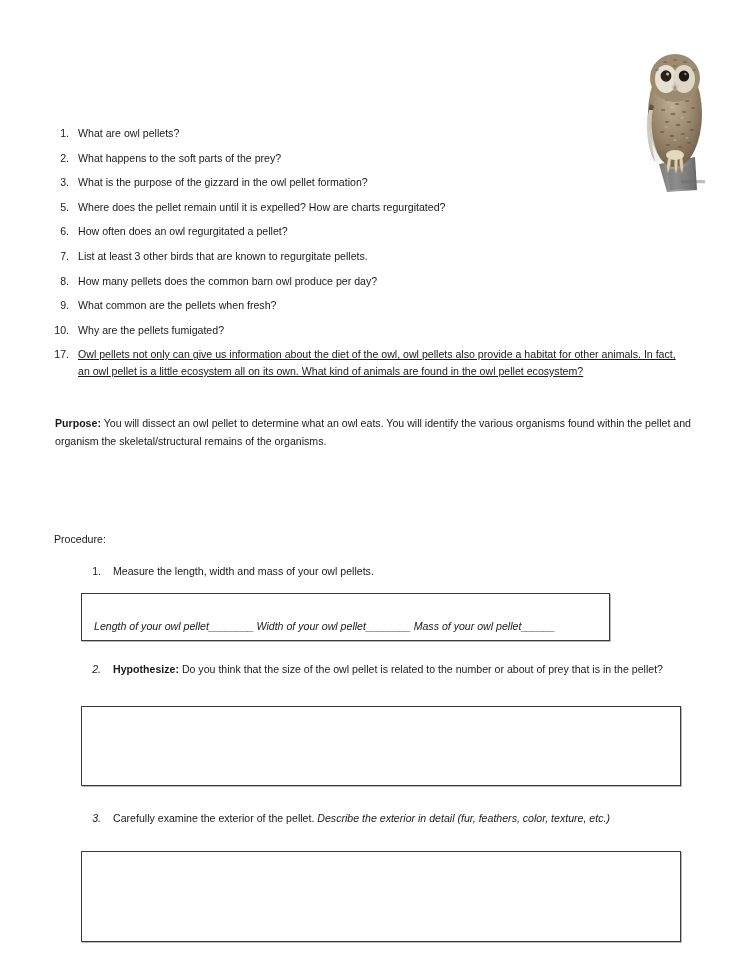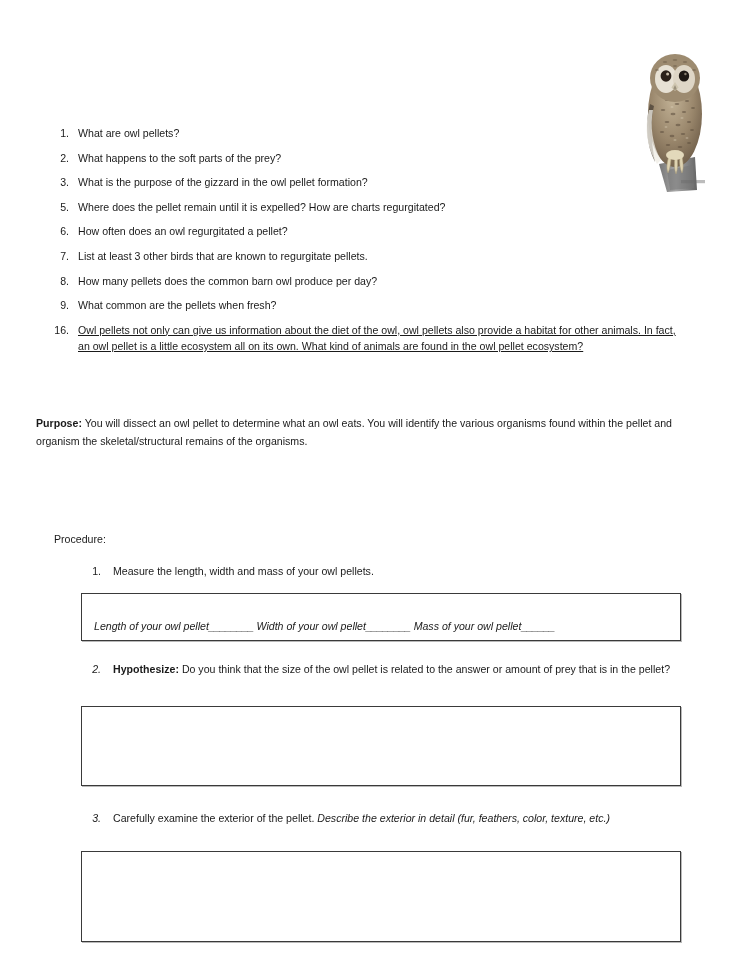--- a/index.html
+++ b/index.html
@@ -47,21 +47,21 @@
   
   .para {
     position: absolute;
     font-size: 10.6px;
     line-height: 18px;
   }
   .para b { font-weight: bold; }
   .u { text-decoration: underline; }
 
   #background-para { left: 42px; top: 77px; width: 600px; }
-  #purpose-para    { left: 36px; top: 414px; width: 672px; }
+  #purpose-para    { left: 55px; top: 414px; width: 672px; }
   #materials-para  { left: 42px; top: 481px; width: 672px; }
   #procedure-head  { left: 42px; top: 530px; font-weight: normal; margin-left: 12px; }
 
   
   .qlist {
     position: absolute;
     left: 42px;
     top: 125px;
     width: 640px;
   }
@@ -106,21 +106,21 @@
   #proc-3 { left: 82px; top: 810px; }
 
   
   .answer-box {
     position: absolute;
     box-sizing: border-box;
     background: #ffffff;
     border: 1px solid #3a3a3a;
     box-shadow: 1px 1px 0 0 #b9b9b9;
   }
-  #box-1 { left: 81px; top: 593px; width: 600px; height: 48px; }
+  #box-1 { left: 81px; top: 593px; width: 529px; height: 48px; }
   #box-2 { left: 81px; top: 706px; width: 600px; height: 80px; }
   #box-3 { left: 81px; top: 851px; width: 600px; height: 91px; }
 
   .box-line {
     position: absolute;
     left: 12px;
     bottom: 8px;
     font-size: 10.6px;
     font-style: italic;
     white-space: nowrap;
@@ -248,22 +248,26 @@
       <span class="qtext">List at least 3 other birds that are known to regurgitate pellets.</span>
     </div>
     <div class="qrow">
       <span class="qnum">8.</span>
       <span class="qtext">How many pellets does the common barn owl produce per day?</span>
     </div>
     <div class="qrow">
       <span class="qnum">9.</span>
       <span class="qtext">What common are the pellets when fresh?</span>
     </div>
+    <div class="qrow">
+      <span class="qnum">10.</span>
+      <span class="qtext">Why are the pellets fumigated?</span>
+    </div>
     <div class="qrow multiline">
-      <span class="qnum">16.</span>
+      <span class="qnum">17.</span>
       <span class="qtext">Owl pellets not only can give us information about the diet of the owl, owl pellets also provide a habitat for other animals.  In fact, an owl pellet is a little ecosystem all on its own. What kind of animals are found in the owl pellet ecosystem?</span>
     </div>
   </div>
 
   <div class="para" id="purpose-para">
     <b>Purpose:</b><span>  You will dissect an owl pellet to determine what an owl eats.  You will identify the various organisms found within the pellet and organism the skeletal/structural remains of the organisms.</span>
   </div>
 
 
   <div class="para" id="procedure-head">Procedure:</div>
@@ -272,21 +276,21 @@
     <span class="pnum">1.</span>
     <span class="ptext">Measure the length, width and mass of your owl pellets.</span>
   </div>
 
   <div class="answer-box" id="box-1">
     <div class="box-line"><span>Length of your owl pellet</span><span class="blank">________</span><span> Width of your owl pellet</span><span class="blank">________</span><span> Mass of your owl pellet</span><span class="blank">______</span></div>
   </div>
 
   <div class="prow" id="proc-2">
     <span class="pnum ital">2.</span>
-    <span class="ptext"><b>Hypothesize:</b><span>  Do you think that the size of the owl pellet is related to the answer or amount of prey that is in the pellet?</span></span>
+    <span class="ptext"><b>Hypothesize:</b><span>  Do you think that the size of the owl pellet is related to the number or about of prey that is in the pellet?</span></span>
   </div>
 
   <div class="answer-box" id="box-2"></div>
 
   <div class="prow" id="proc-3">
     <span class="pnum ital">3.</span>
     <span class="ptext"><span>Carefully examine the exterior of the pellet. </span><i>Describe the exterior in detail (fur, feathers, color, texture, etc.)</i></span>
   </div>
 
   <div class="answer-box" id="box-3"></div>

